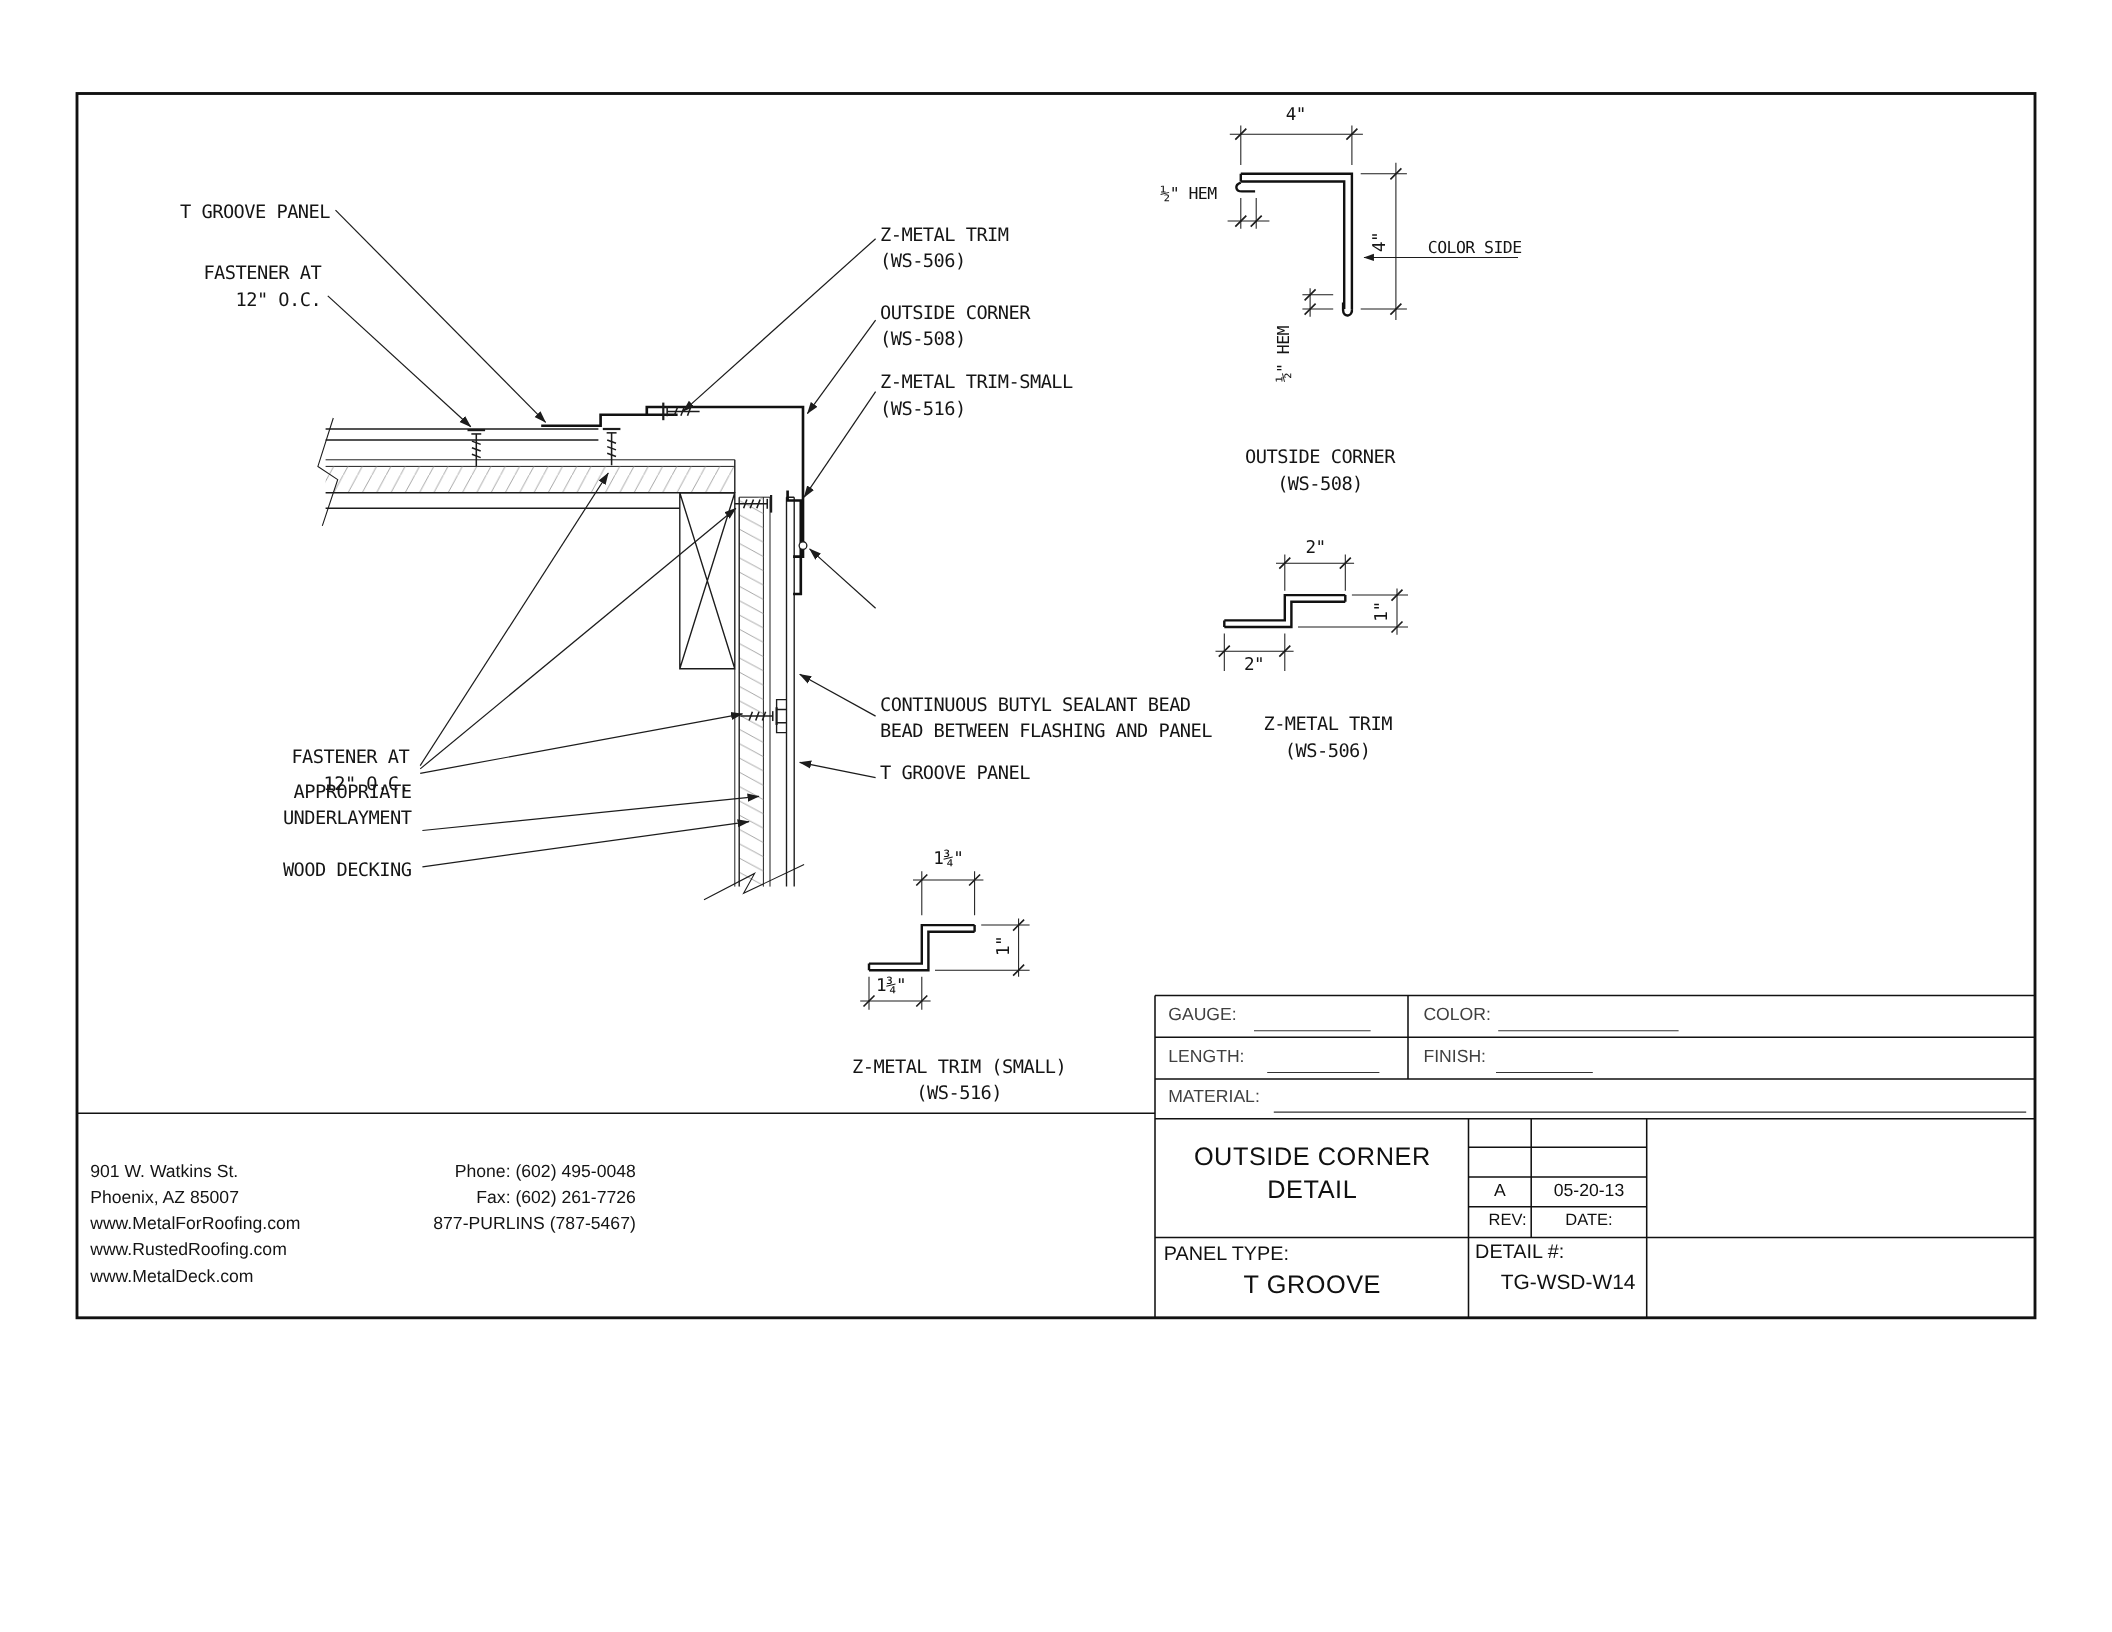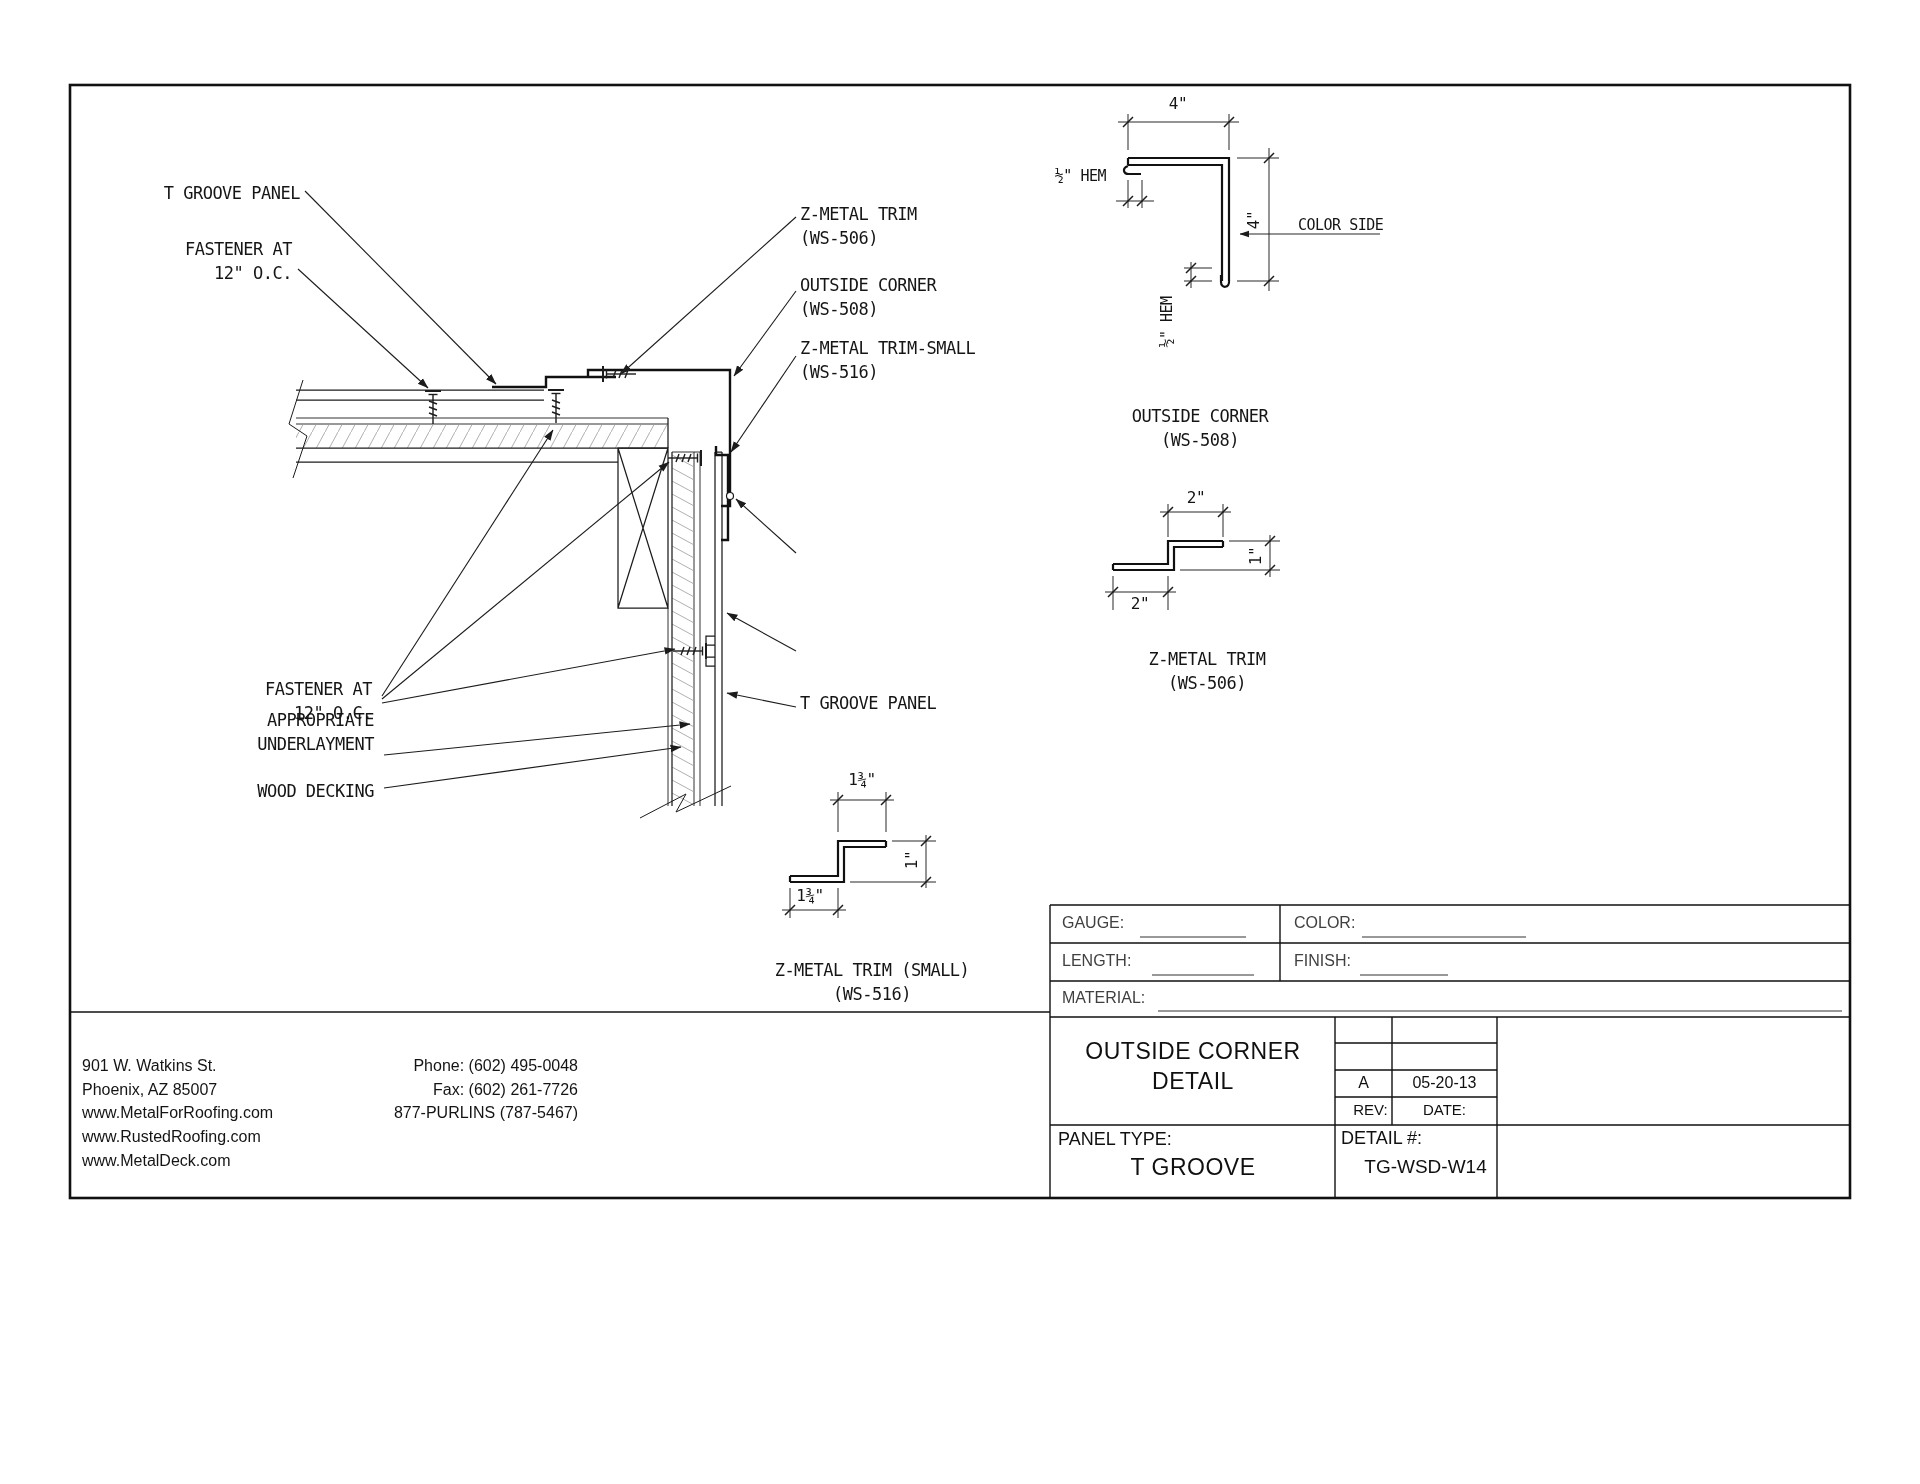--- a/index.html
+++ b/index.html
@@ -177,20 +177,22 @@
 
   <div class="t cad r" style="left:152px;top:181px;width:148px">T GROOVE PANEL</div>
   <div class="t cad r" style="left:170px;top:237px;width:122px">FASTENER AT
 12" O.C.</div>
   <div class="t cad" style="left:800px;top:202px;width:260px">Z-METAL TRIM
 (WS-506)</div>
   <div class="t cad" style="left:800px;top:273px;width:260px">OUTSIDE CORNER
 (WS-508)</div>
   <div class="t cad" style="left:800px;top:336px;width:280px">Z-METAL TRIM-SMALL
 (WS-516)</div>
+  <div class="t cad" style="left:800px;top:629px;width:340px">CONTINUOUS BUTYL SEALANT BEAD
+BEAD BETWEEN FLASHING AND PANEL</div>
   <div class="t cad" style="left:800px;top:691px;width:200px">T GROOVE PANEL</div>
   <div class="t cad r" style="left:250px;top:677px;width:122px">FASTENER AT
 12" O.C.</div>
   <div class="t cad r" style="left:152px;top:708px;width:222px">APPROPRIATE UNDERLAYMENT</div>
   <div class="t cad r" style="left:252px;top:779px;width:122px">WOOD DECKING</div>
 
 
   <div class="t dimtxt c" style="left:1158px;top:96px;width:40px">4"</div>
   <div class="t dimtxt c rot" style="left:1234px;top:212px;width:40px">4"</div>
   <div class="t dimtxt sm15 r" style="left:1022px;top:168px;width:84px">½" HEM</div>

